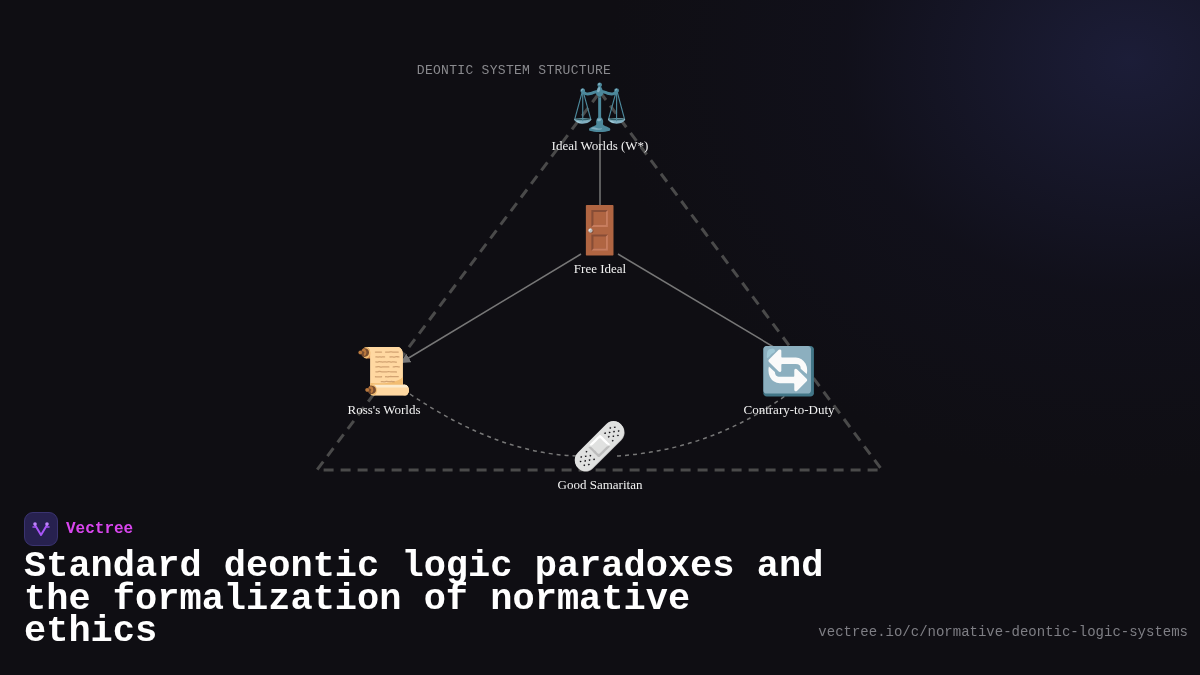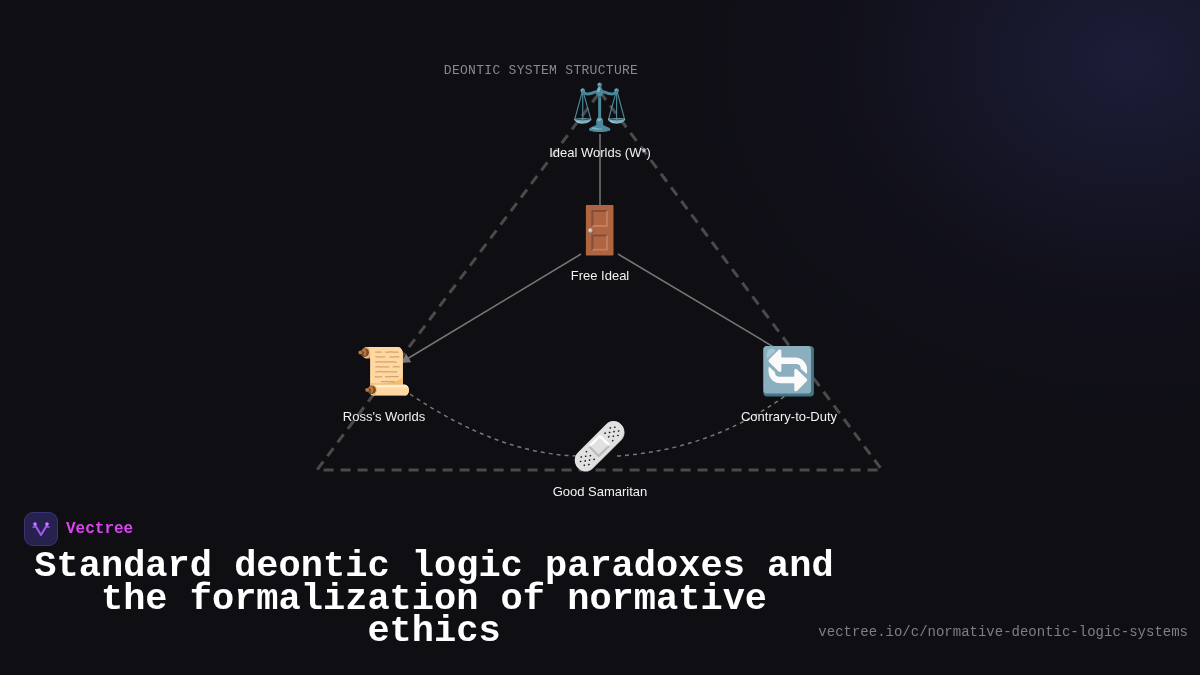--- a/index.html
+++ b/index.html
@@ -12,43 +12,42 @@
       position: absolute; inset: 0;
       background:
         radial-gradient(ellipse 520px 420px at 1130px 60px, rgba(32,34,68,0.75), rgba(20,20,40,0.35) 55%, rgba(15,14,19,0) 100%);
       pointer-events: none;
     }
     .diagram { position: absolute; left: 0; top: 0; width: 1200px; height: 675px; }
     .diagram-title {
       position: absolute; left: 0; width: 1028px; top: 63px; text-align: center;
       font-family: "Liberation Mono", monospace; font-size: 13px; color: #8a8a8e;
       letter-spacing: 0.3px;
-      margin-left: 27px;
     }
     .node { position: absolute; text-align: center; transform: translateX(-50%); }
     .node-icon { display: block; font-size: 46px; line-height: 50px; height: 50px; }
     .node-label {
-      display: block; margin-top: 13px; font-size: 13px; color: #f2f2f2; white-space: nowrap;
-      font-family: Liberation Sans, sans-serif;
+      display: block; margin-top: 6px; font-size: 13px; color: #f2f2f2; white-space: nowrap;
+      font-family: Liberation Serif, serif;
     }
     .brand {
       position: absolute; left: 24px; top: 512px; display: flex; align-items: center; gap: 8px;
     }
     .brand-logo {
       width: 34px; height: 34px; border-radius: 9px; background: #27214f;
       border: 1px solid #3a3370; box-sizing: border-box;
       display: flex; align-items: center; justify-content: center;
     }
     .brand-name {
       font-family: "Liberation Mono", monospace; font-weight: bold; font-size: 16px; color: #d946ef;
     }
     .headline {
       position: absolute; left: 24px; top: 550px; width: 820px;
       font-family: "Liberation Mono", monospace; font-weight: bold; font-size: 37px;
-      line-height: 32.5px; color: #ffffff; margin: 0; text-align: center;
+      line-height: 32.5px; color: #ffffff; margin: 0;
     }
     .url {
       position: absolute; right: 12px; top: 624px;
       font-family: "Liberation Mono", monospace; font-size: 14px; color: #7e7e84;
     }
   </style>
 </head>
 <body>
 
 <div class="bg-glow"></div>

